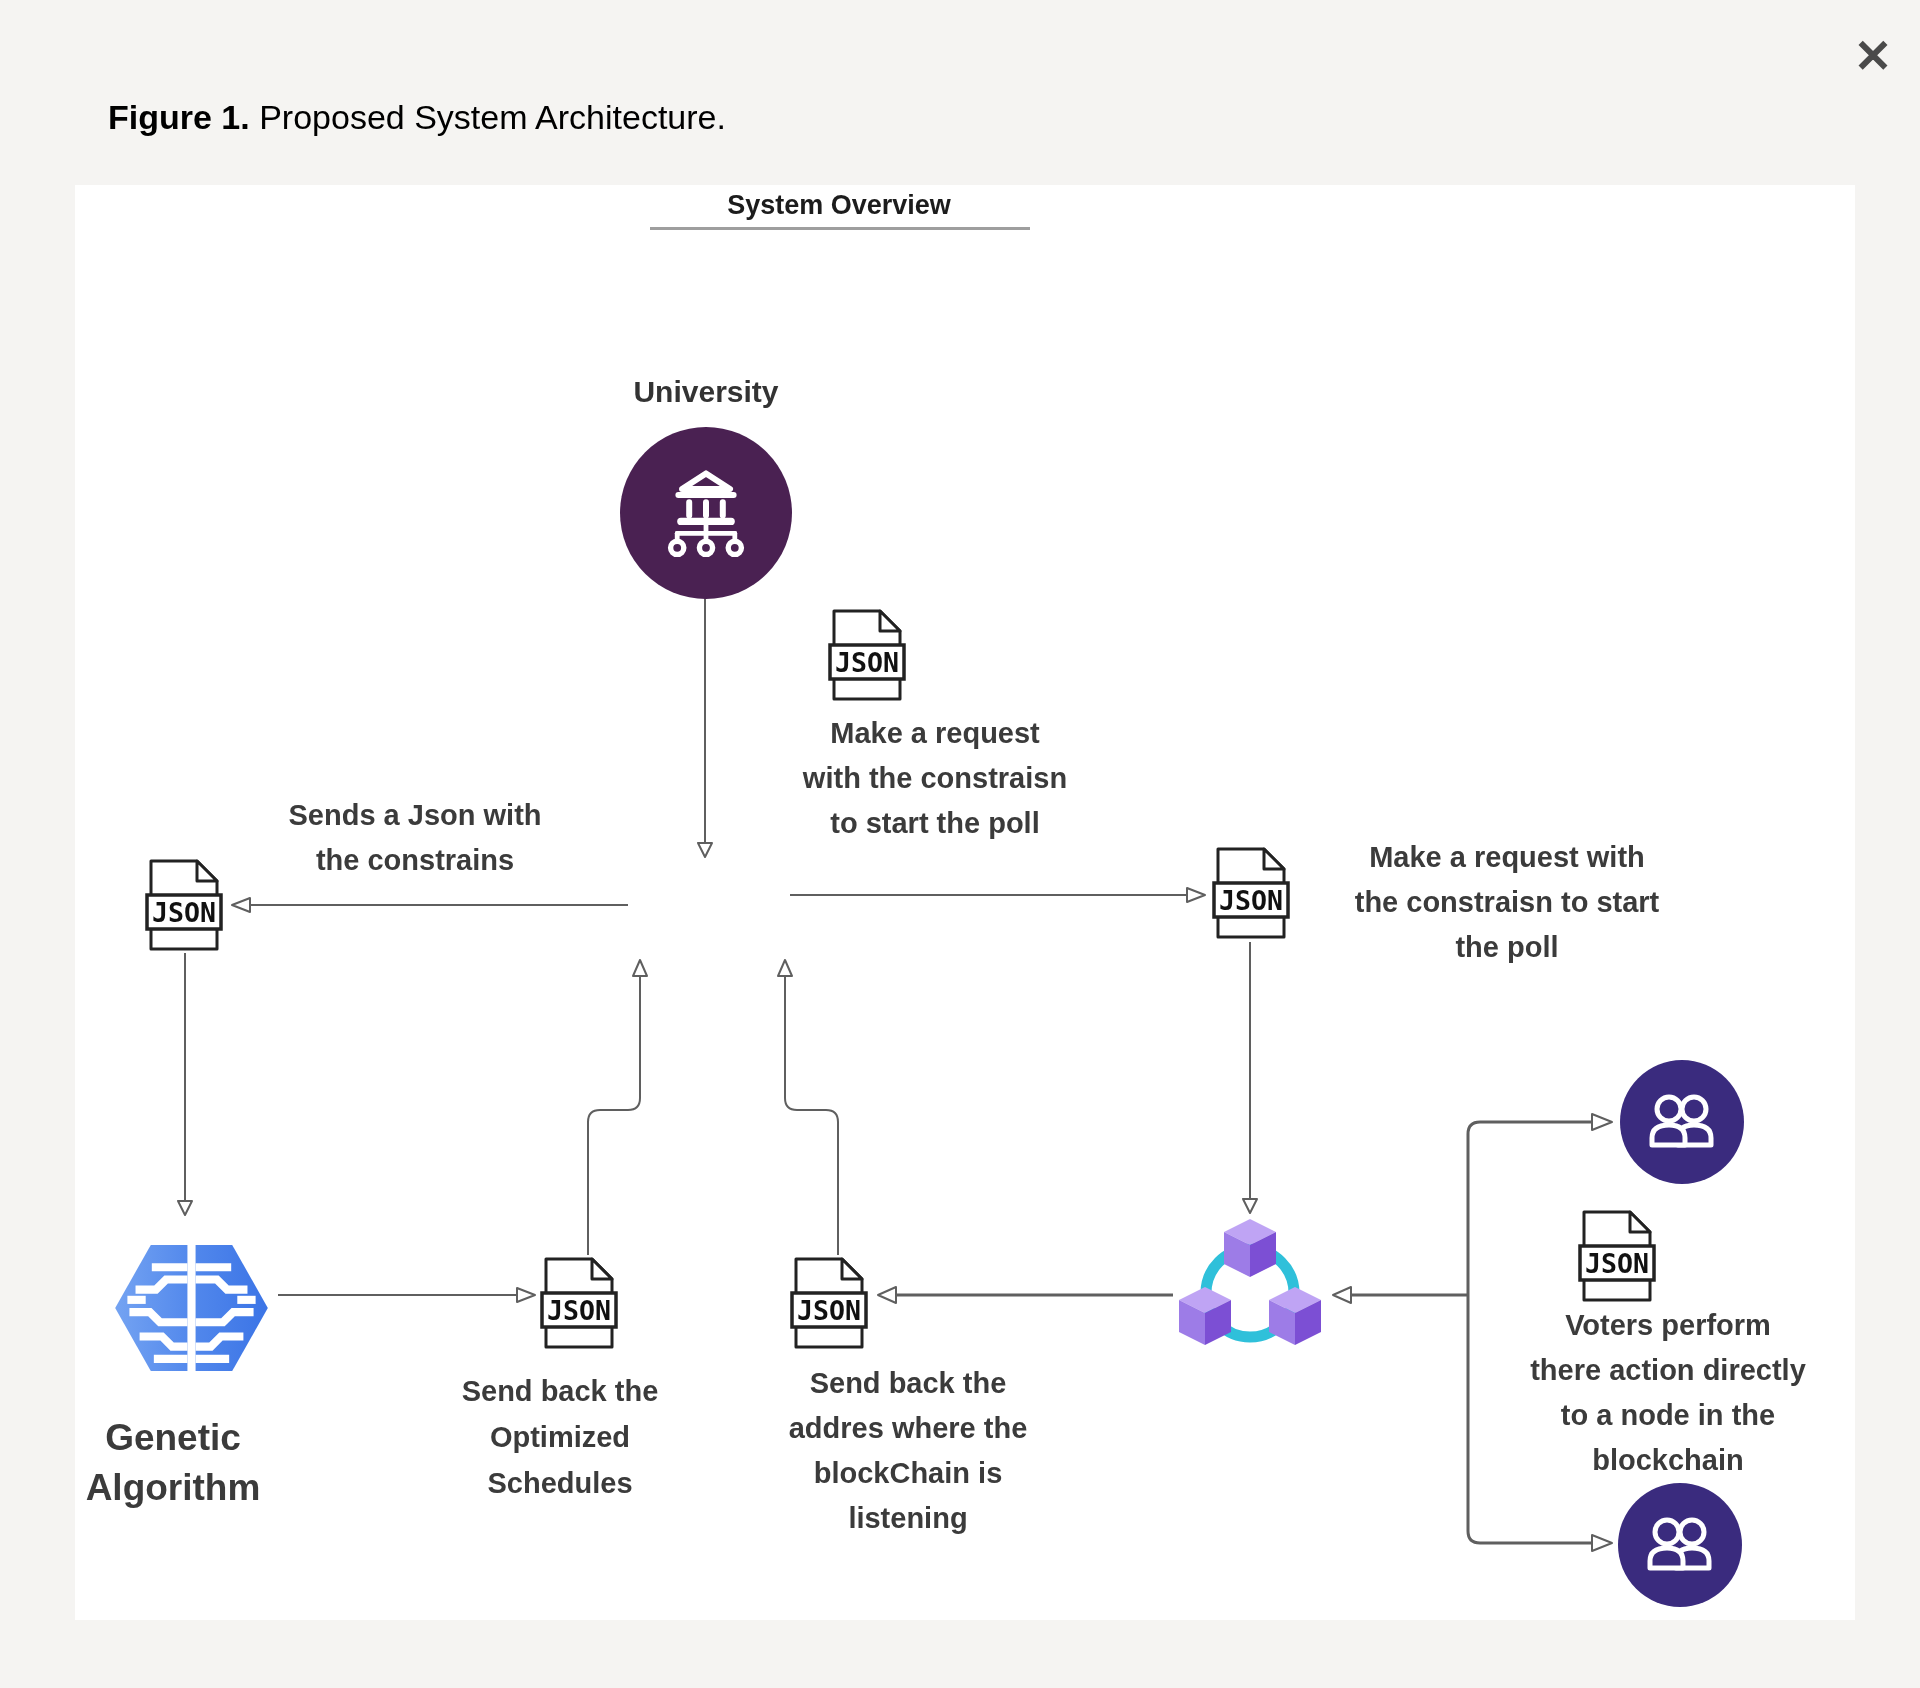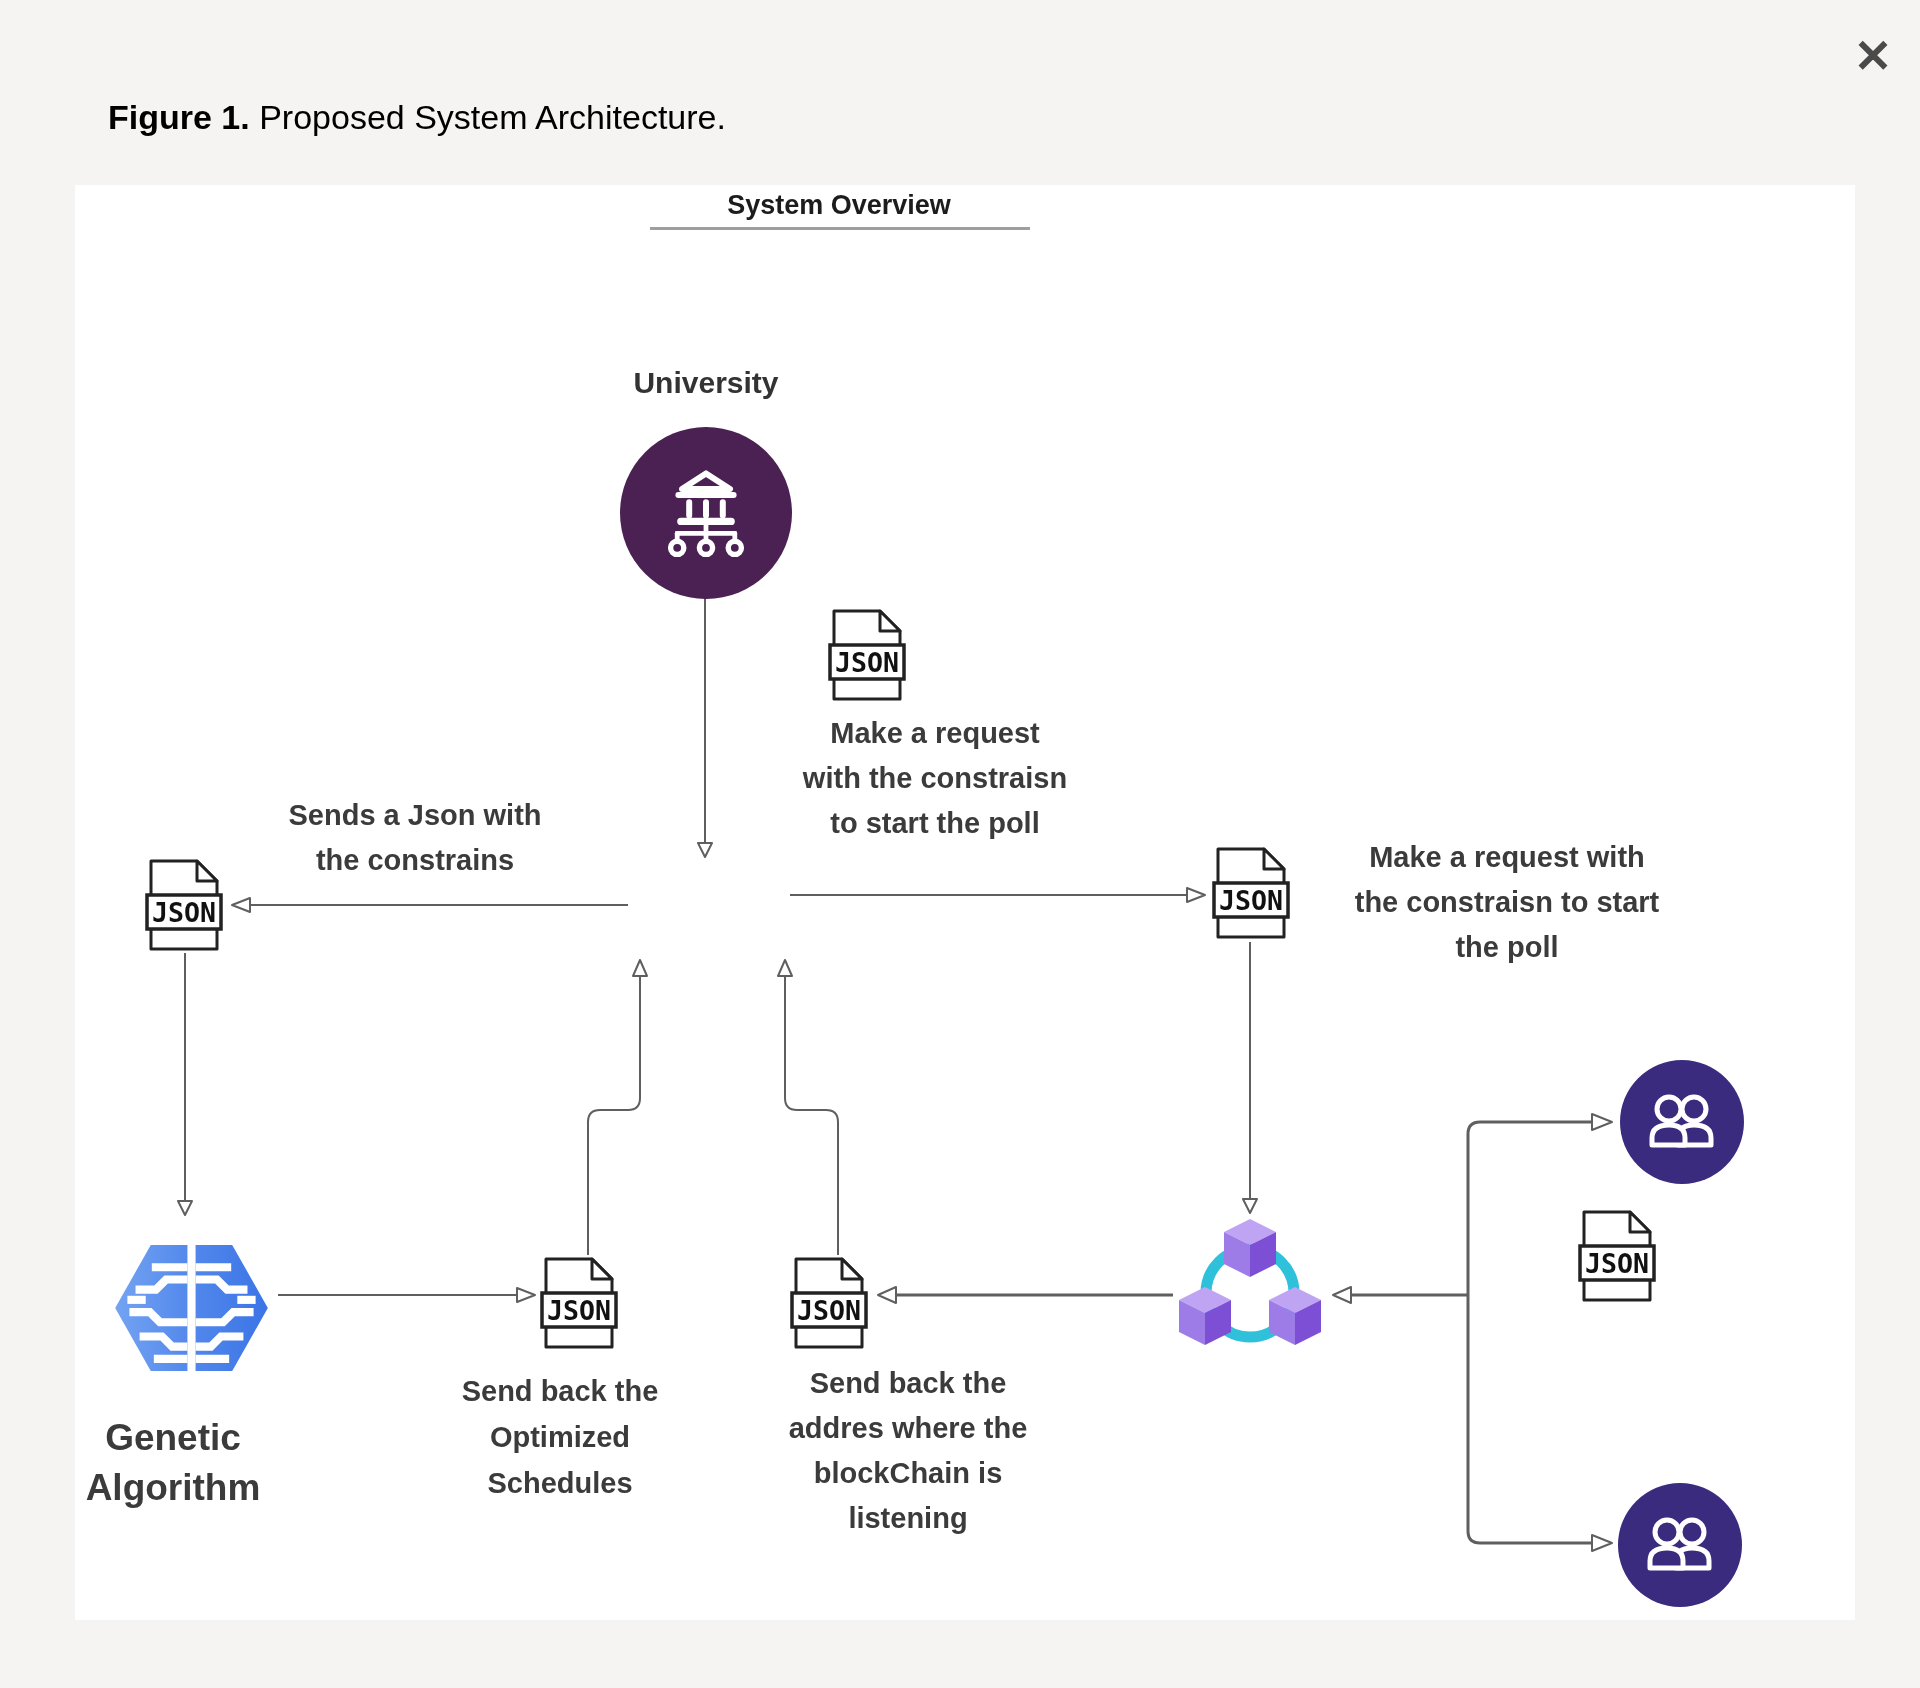--- a/index.html
+++ b/index.html
@@ -25,21 +25,21 @@
   .panel *{position:absolute;}
   .diagram-title{
     left:564px;top:5px;width:400px;text-align:center;
     font-size:27px;font-weight:700;color:#1c1c1c;
   }
   .title-underline{left:575px;top:42px;width:380px;height:3px;background:#9e9e9e;}
   .note{
     font-size:29px;line-height:45px;font-weight:700;color:#3b3b3b;
     text-align:center;white-space:pre-line;
   }
-  .university-label{left:481px;top:181px;width:300px;text-align:center;
+  .university-label{left:481px;top:190px;width:300px;text-align:center;
     font-size:30px;font-weight:700;color:#333;}
   .university-circle{
     left:545px;top:242px;width:172px;height:172px;border-radius:50%;
     background:#4a2152;
   }
   .university-circle svg{position:absolute;left:26px;top:26px;}
   .api-label{
     left:553px;top:677px;width:162px;height:90px;
     font-family:"DejaVu Sans Mono",monospace;font-weight:700;font-size:88px;
     line-height:90px;color:#4d82e8;letter-spacing:1px;text-align:center;
@@ -178,20 +178,24 @@
   <div class="note note-c">Make a request  with
 the constraisn to start
 the poll</div>
   <div class="note note-e">Send back the
 Optimized
 Schedules</div>
   <div class="note note-d">Send back the
 addres where the
 blockChain is
 listening</div>
+  <div class="note note-f">Voters perform
+there action directly
+to a node in the
+blockchain</div>
 
   <svg class="ga-icon" viewBox="0 0 170 156">
     <defs>
       <linearGradient id="ga-grad" x1="0" y1="0" x2="1" y2="0">
         <stop offset="0" stop-color="#74a3f2"></stop>
         <stop offset="0.5" stop-color="#5288ec"></stop>
         <stop offset="1" stop-color="#3b74e6"></stop>
       </linearGradient>
     </defs>
     <polygon points="10,78 45,16 125,16 160,78 125,140 45,140" fill="url(#ga-grad)"></polygon>

